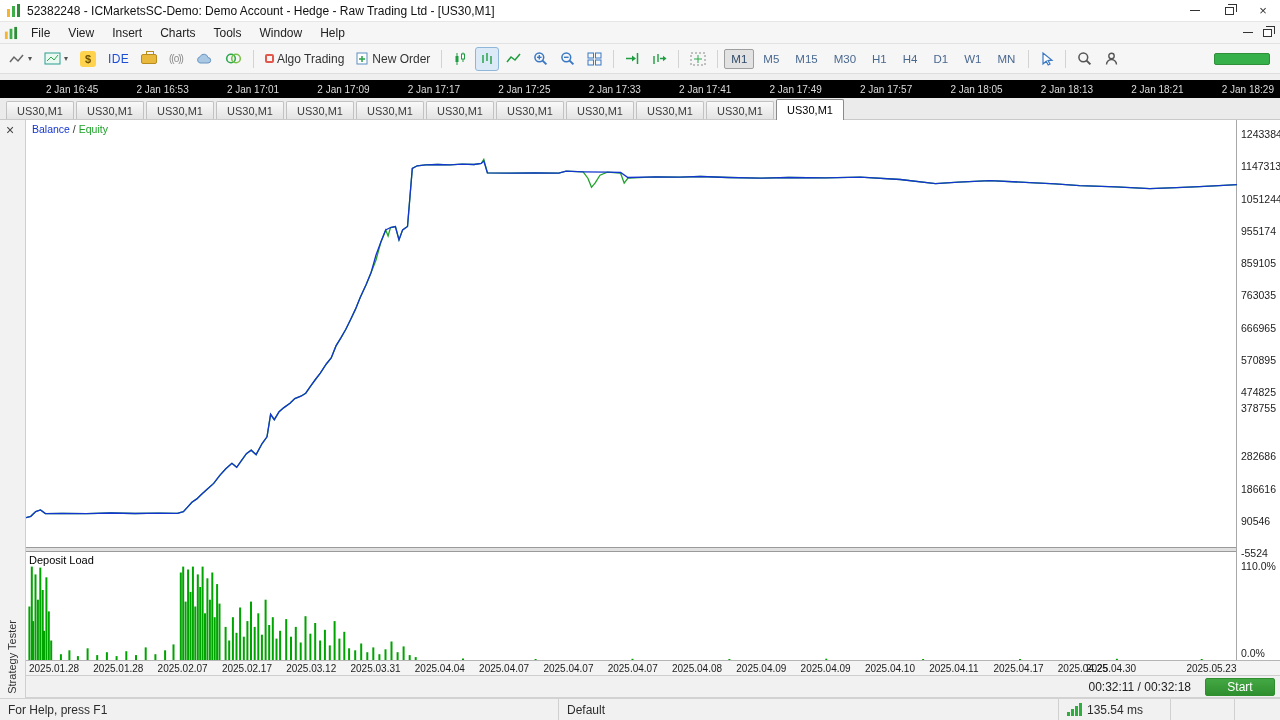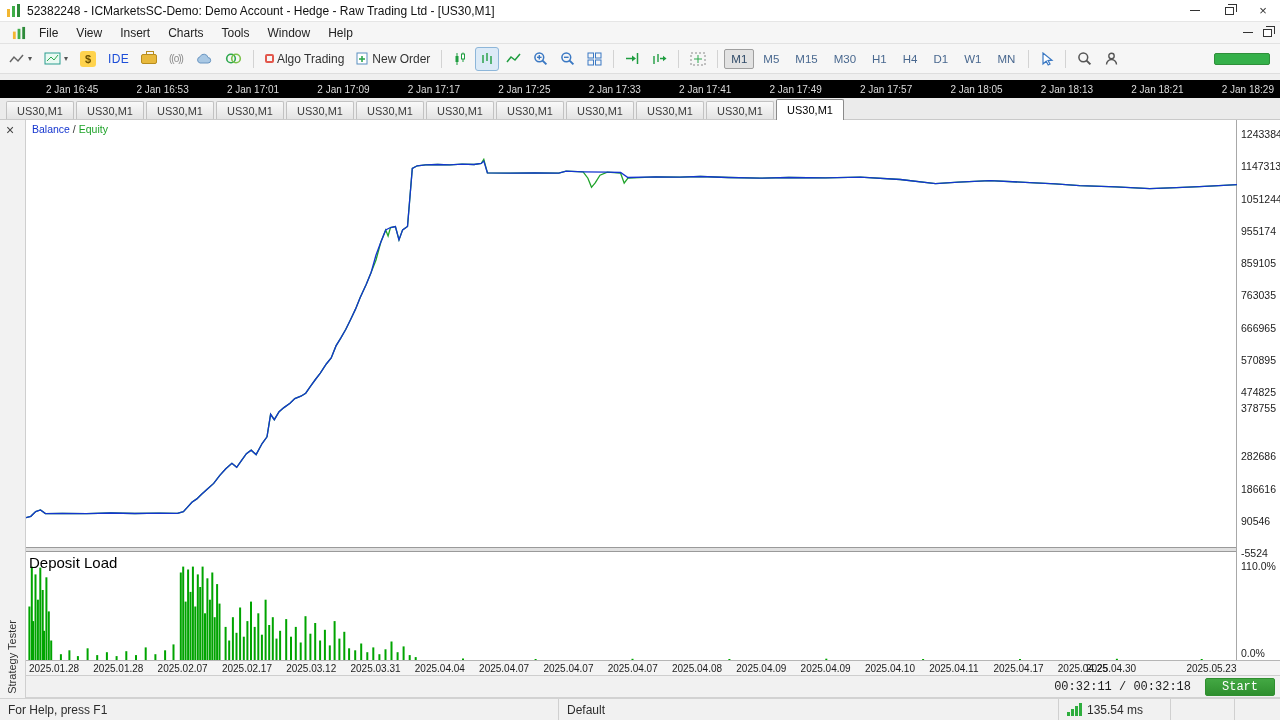--- a/index.html
+++ b/index.html
@@ -9,21 +9,21 @@
   
   .titlebar { height:22px; background:#fff; border-bottom:1px solid #e6e6e6; display:flex; align-items:center; padding-left:6px; gap:6px; }
   .titlebar .title { font-size:12px; color:#111; flex:1; }
   .win-controls { display:flex; height:100%; }
   .win-btn { width:34px; height:100%; display:flex; align-items:center; justify-content:center; color:#333; font-size:13px; }
   .ic-min { width:10px; height:1px; background:#333; display:inline-block; }
   .ic-restore { position:relative; width:9px; height:8px; border:1px solid #333; background:#fff; display:inline-block; }
   .ic-restore::before { content:""; position:absolute; left:2px; top:-4px; width:8px; height:7px; border:1px solid #333; border-bottom:none; border-left:none; }
 
   
-  .menubar { height:22px; background:#f6f6f6; border-bottom:1px solid #e2e2e2; display:flex; align-items:center; padding-left:8px; }
+  .menubar { height:22px; background:#f6f6f6; border-bottom:1px solid #e2e2e2; display:flex; align-items:center; padding-left:0; }
   .menu-item { padding:0 9px; height:100%; display:flex; align-items:center; color:#222; }
   .child-controls { margin-left:auto; display:flex; gap:10px; padding-right:8px; align-items:center; }
 
   
   .toolbar { height:30px; background:#f6f6f6; border-bottom:1px solid #dedede; display:flex; align-items:center; padding:0 4px; gap:2px; }
   .tbtn { height:24px; min-width:24px; display:inline-flex; align-items:center; justify-content:center; gap:3px; padding:0 4px; border-radius:3px; border:1px solid transparent; color:#333; font-size:12px; }
   .tbtn.pressed { background:#dceaf7; border-color:#8db6d9; }
   .tsep { width:1px; height:18px; background:#d3d3d3; margin:0 4px; }
   .caret { font-size:8px; color:#555; }
   .dollar-chip { width:16px; height:16px; border-radius:3px; background:#ffd34d; color:#6e5200; font-weight:bold; font-size:11px; display:flex; align-items:center; justify-content:center; }
@@ -50,37 +50,37 @@
   .workspace { position:relative; height:540px; display:flex; padding-left:26px; background:#fff; }
   .left-strip { position:absolute; left:0; top:0; width:26px; height:578px; background:#f2f2f2; border-right:1px solid #cfcfcf; z-index:5; }
   .panel-close { position:absolute; top:3px; left:6px; font-size:14px; line-height:14px; color:#444; }
   .vertical-label { position:absolute; bottom:4px; left:6px; writing-mode:vertical-rl; transform:rotate(180deg); font-size:11px; color:#333; white-space:nowrap; }
   .chart-region { width:1211px; display:flex; flex-direction:column; border-right:1px solid #a8a8a8; }
   .main-pane { position:relative; height:427px; background:#fff; }
   .main-pane svg { position:absolute; inset:0; }
   .legend { position:absolute; top:3px; left:6px; font-size:10.5px; z-index:2; }
   .hsplitter { height:5px; background:#e0e0e0; border-top:1px solid #9a9a9a; border-bottom:1px solid #9a9a9a; }
   .deposit-pane { position:relative; height:108px; background:#fff; }
-  .deposit-title { position:absolute; top:2px; left:3px; font-size:15px; color:#000; z-index:2; }
+  .deposit-title { position:absolute; top:2px; left:3px; font-size:11px; color:#000; z-index:2; }
   .deposit-pane svg { position:absolute; left:0; bottom:0; }
   .y-axis { position:relative; width:43px; background:#fff; font-size:10.5px; color:#1c1c1c; }
   .y-tick { position:absolute; left:4px; white-space:nowrap; }
   .pct-top { position:absolute; left:4px; top:440px; }
   .pct-bottom { position:absolute; left:4px; top:527px; }
 
   
   .date-row { height:16px; background:#f4f4f4; border-top:1px solid #b5b5b5; border-bottom:1px solid #cecece; position:relative; }
   .date-row-inner { position:relative; margin-left:26px; width:1211px; height:100%; font-size:10px; color:#1c1c1c; }
   .date-label { position:absolute; top:2px; white-space:nowrap; }
 
   
   .tester-bar { height:22px; background:#f1f1f1; border-bottom:1px solid #d2d2d2; display:flex; align-items:center; padding-left:30px; }
   .tester-tab { padding:0 11px; height:100%; display:flex; align-items:center; font-size:12px; color:#6b6b6b; border-right:1px solid #ddd; }
   .tester-tab.active { background:#fff; border:1px solid #adadad; height:20px; color:#000; border-radius:2px; }
-  .tester-right { margin-left:auto; display:flex; align-items:center; gap:14px; padding-right:5px;font-family:Liberation Mono, monospace; }
+  .tester-right { margin-left:auto; display:flex; align-items:center; gap:14px; padding-right:5px; }
   .timer { font-size:12px; color:#1c1c1c; }
   .start-btn { width:70px; height:18px; display:flex; align-items:center; justify-content:center; color:#fff; font-size:12px; border:1px solid #2f8f2f; border-radius:2px; }
 
   
   .statusbar { height:22px; background:#f1f1f1; border-top:1px solid #d2d2d2; display:flex; align-items:center; font-size:12px; color:#2c2c2c; }
   .sb-help { flex:1; padding-left:8px; }
   .sb-seg { border-left:1px solid #d0d0d0; height:100%; display:flex; align-items:center; padding:0 8px; }
   .sb-default { width:500px; }
   .sb-latency { width:112px; gap:5px; }
   .sb-a { width:64px; } .sb-b { width:46px; }

